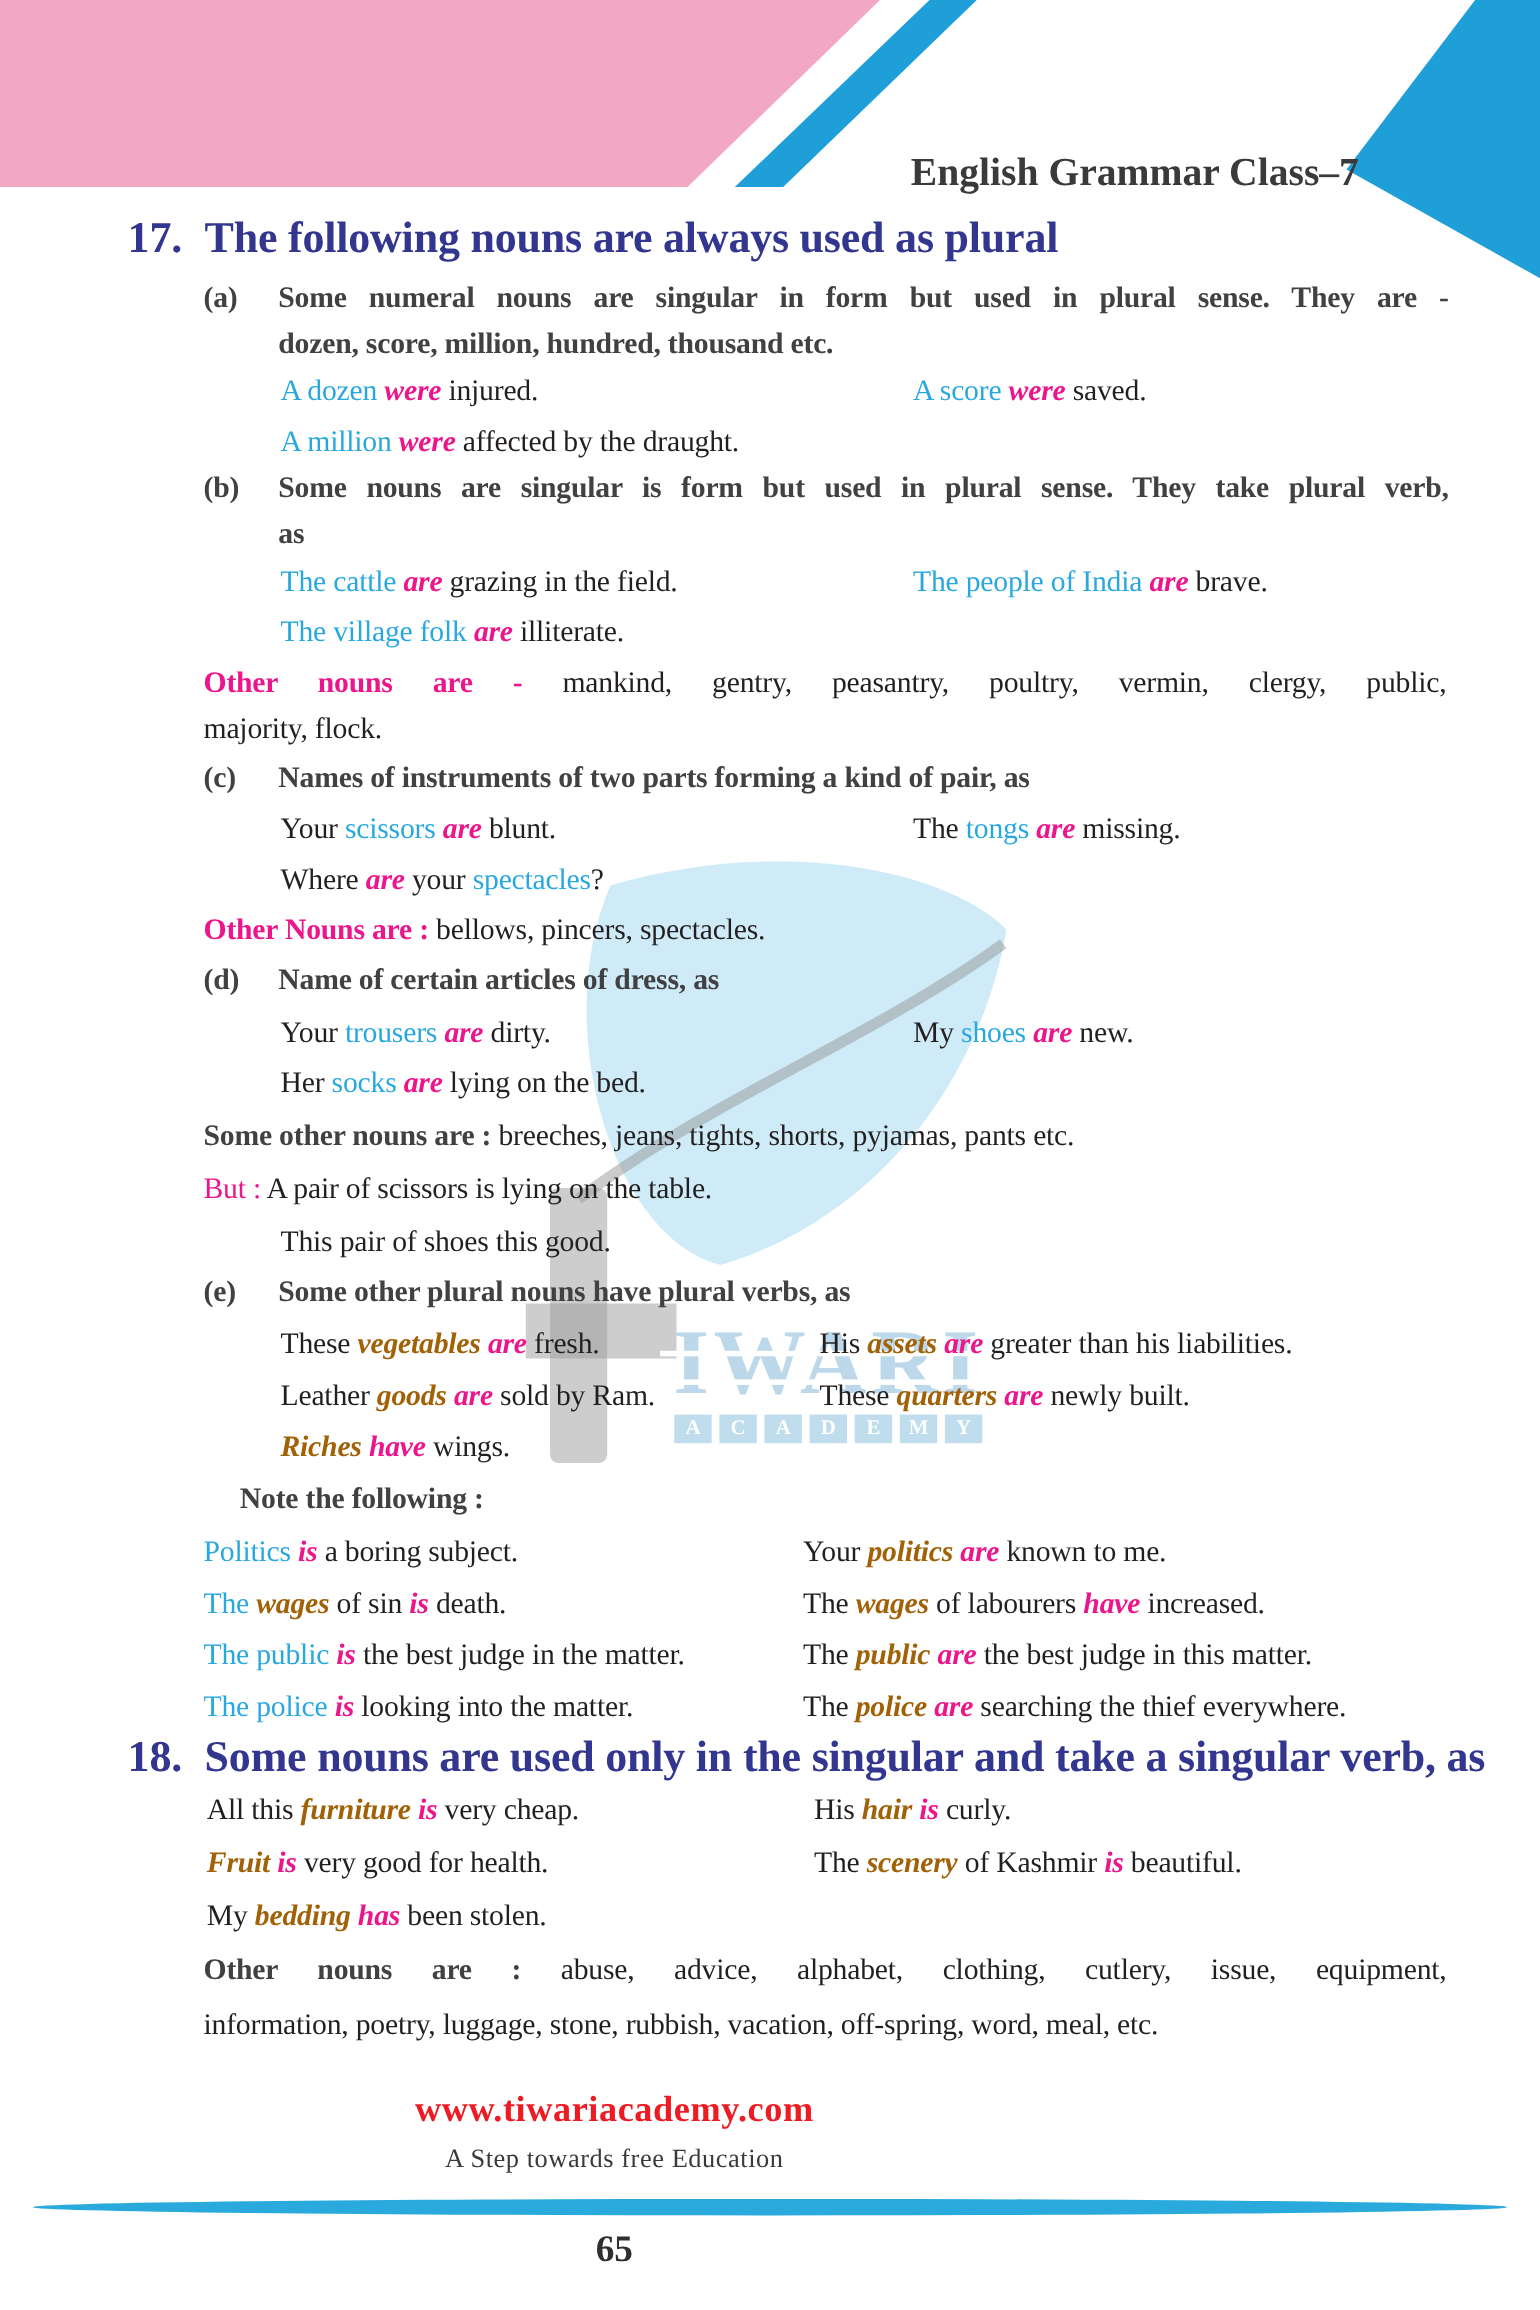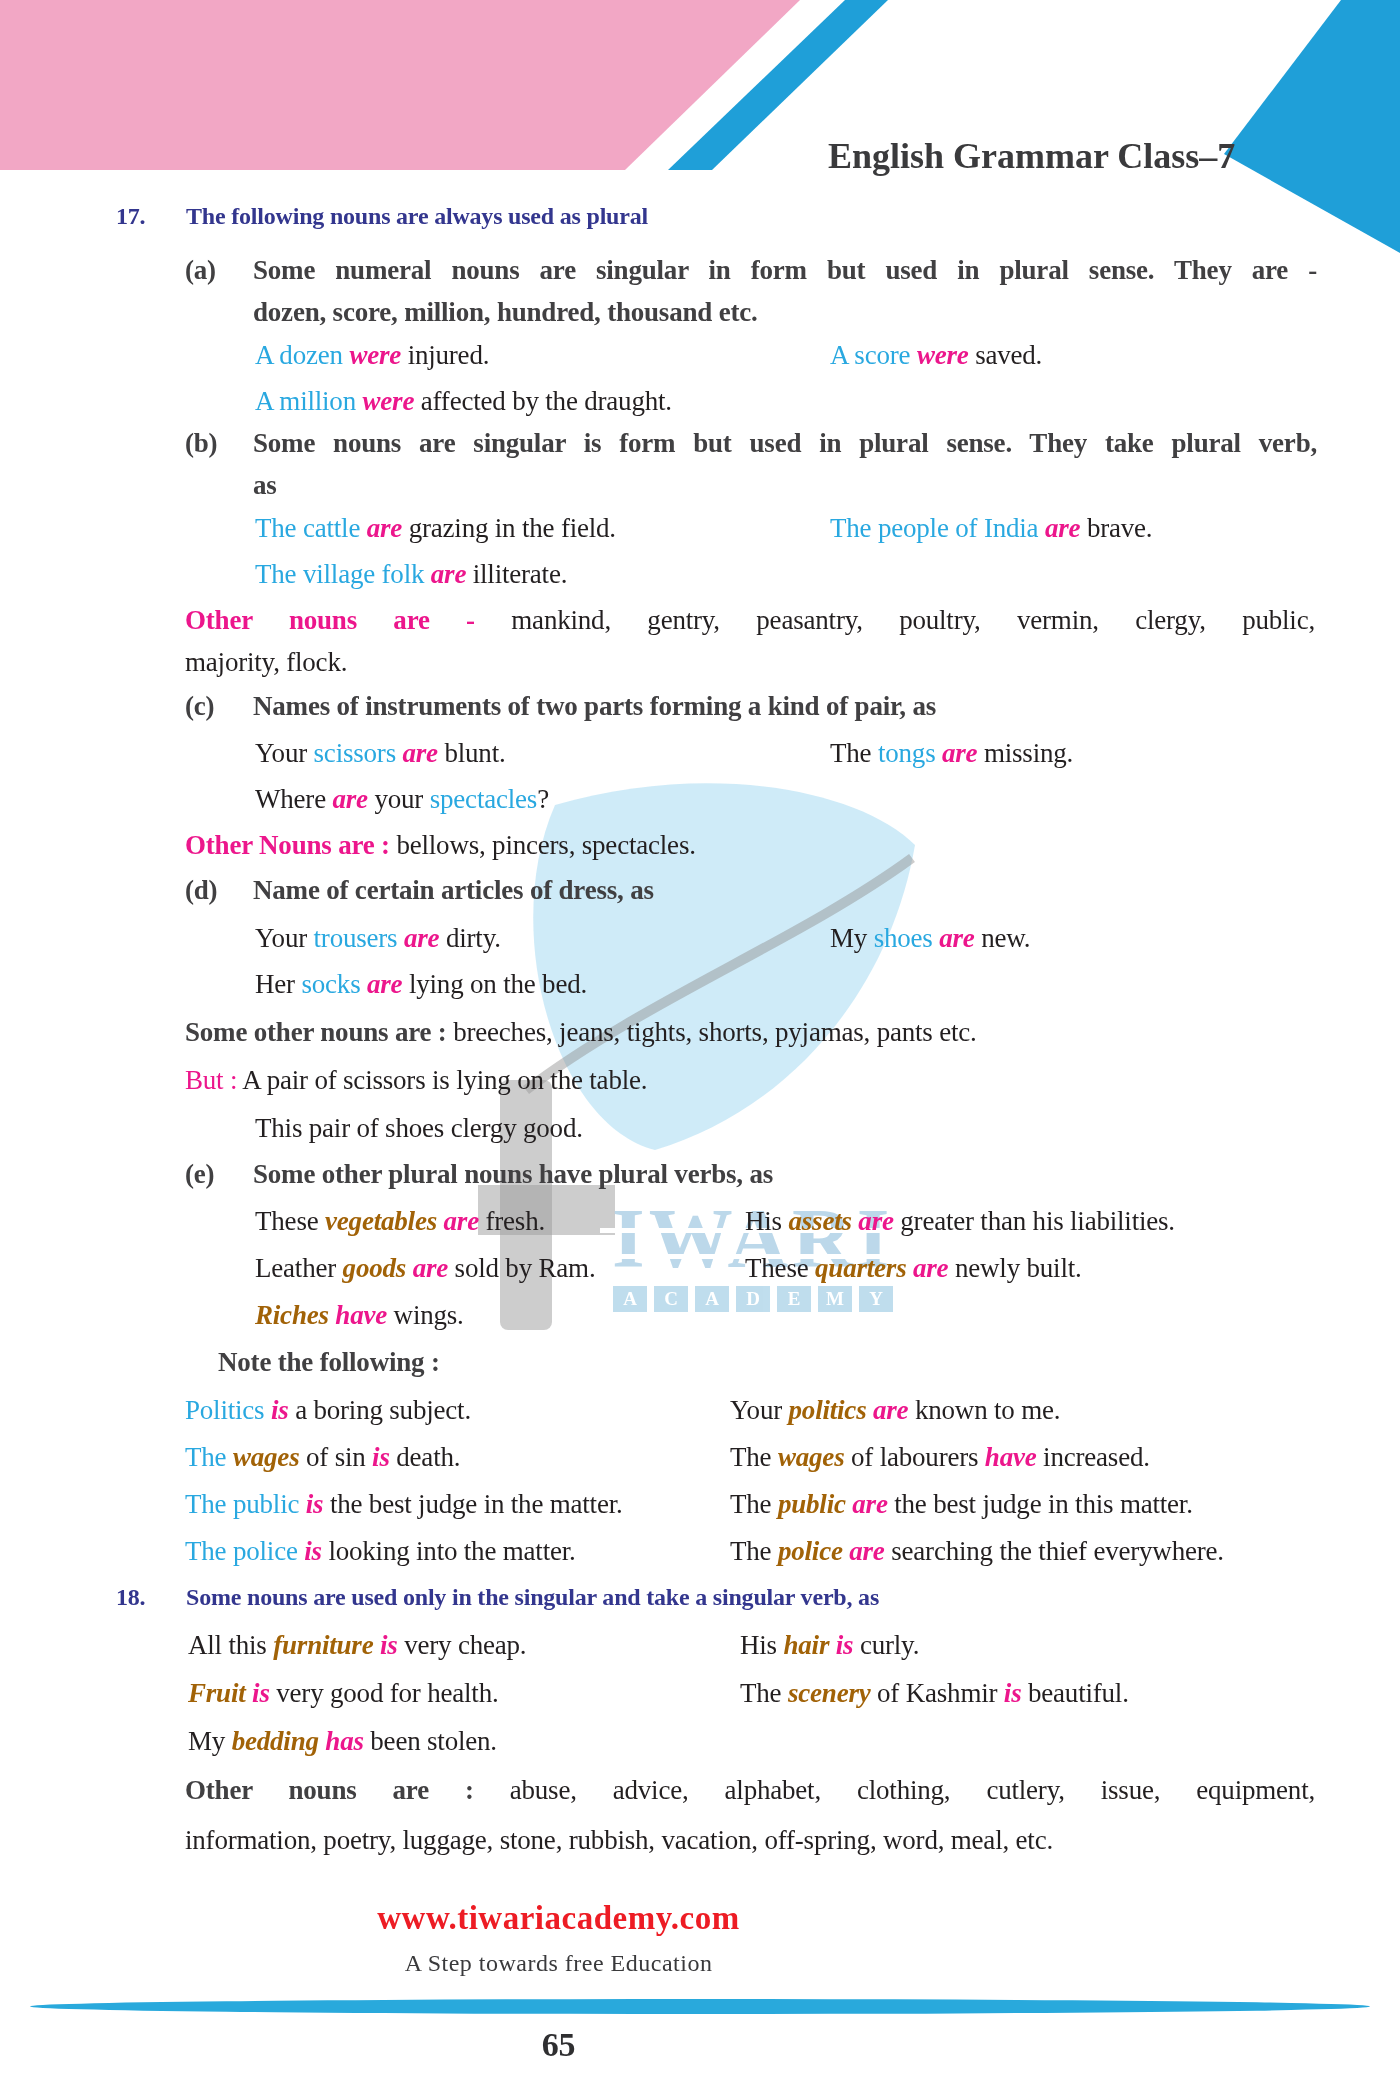--- a/index.html
+++ b/index.html
@@ -8,21 +8,21 @@
     font-family:"Liberation Serif","DejaVu Serif",serif;
   }
   
   .shape{position:absolute;left:0;top:0;width:1400px;height:2100px;pointer-events:none;}
   #band-pink{background:#f2a7c5;clip-path:polygon(0 0,800px 0,625px 170px,0 170px);z-index:2;}
   #band-blue{background:#1f9fd8;clip-path:polygon(845px 0,888px 0,712px 170px,668px 170px);z-index:2;}
   #corner-blue{background:#1f9fd8;clip-path:polygon(1341px 0,1400px 0,1400px 253px,1224px 154px);z-index:2;}
   
   .ln{position:absolute;font-size:27px;line-height:34px;white-space:nowrap;color:#231f20;z-index:3;letter-spacing:-0.2px;}
   .bold{font-weight:bold;color:#414042;}
-  .navy{font-weight:bold;color:#33368e;font-size:24px;}
+  .navy{font-weight:bold;color:#33368e;font-size:40px;}
   .jl{white-space:normal;text-align:justify;text-align-last:justify;}
   .title{font-size:36px;font-weight:bold;color:#3a3a3c;letter-spacing:0;}
   .center{left:0;width:1117px;text-align:center;}
   .website{font-size:33px;font-weight:bold;color:#ed1c24;letter-spacing:0.5px;}
   .tagline{font-size:24px;color:#3a3a3c;letter-spacing:0.5px;}
   .pagenum{font-size:34px;font-weight:bold;color:#2f2f31;}
   
   .r-k{color:#231f20;}
   .r-c{color:#29a8e0;}
   .r-ci{color:#a16207;font-weight:bold;font-style:italic;}
@@ -98,21 +98,21 @@
   <div class="ln" style="left:255px;top:782px;"><span class="r-k">Where </span><span class="r-p">are</span><span class="r-k"> your </span><span class="r-c">spectacles</span><span class="r-k">?</span></div>
   <div class="ln" style="left:185px;top:828px;"><span class="r-pb">Other Nouns are : </span><span class="r-k">bellows, pincers, spectacles.</span></div>
 
   <div class="ln bold" style="left:185px;top:873px;">(d)</div>
   <div class="ln" style="left:253px;top:873px;"><span class="r-b">Name of certain articles of dress, as</span></div>
   <div class="ln" style="left:255px;top:921px;"><span class="r-k">Your </span><span class="r-c">trousers </span><span class="r-p">are</span><span class="r-k"> dirty.</span></div>
   <div class="ln" style="left:830px;top:921px;"><span class="r-k">My </span><span class="r-c">shoes </span><span class="r-p">are</span><span class="r-k"> new.</span></div>
   <div class="ln" style="left:255px;top:967px;"><span class="r-k">Her </span><span class="r-c">socks </span><span class="r-p">are</span><span class="r-k"> lying on the bed.</span></div>
   <div class="ln" style="left:185px;top:1015px;"><span class="r-b">Some other nouns are : </span><span class="r-k">breeches, jeans, tights, shorts, pyjamas, pants etc.</span></div>
   <div class="ln" style="left:185px;top:1063px;"><span class="r-pr">But : </span><span class="r-k">A pair of scissors is lying on the table.</span></div>
-  <div class="ln" style="left:255px;top:1111px;"><span class="r-k">This pair of shoes clergy good.</span></div>
+  <div class="ln" style="left:255px;top:1111px;"><span class="r-k">This pair of shoes this good.</span></div>
 
   <div class="ln bold" style="left:185px;top:1157px;">(e)</div>
   <div class="ln" style="left:253px;top:1157px;"><span class="r-b">Some other plural nouns have plural verbs, as</span></div>
   <div class="ln" style="left:255px;top:1204px;"><span class="r-k">These </span><span class="r-ci">vegetables </span><span class="r-p">are</span><span class="r-k"> fresh.</span></div>
   <div class="ln" style="left:745px;top:1204px;"><span class="r-k">His </span><span class="r-ci">assets </span><span class="r-p">are</span><span class="r-k"> greater than his liabilities.</span></div>
   <div class="ln" style="left:255px;top:1251px;"><span class="r-k">Leather </span><span class="r-ci">goods </span><span class="r-p">are</span><span class="r-k"> sold by Ram.</span></div>
   <div class="ln" style="left:745px;top:1251px;"><span class="r-k">These </span><span class="r-ci">quarters </span><span class="r-p">are</span><span class="r-k"> newly built.</span></div>
   <div class="ln" style="left:255px;top:1298px;"><span class="r-ci">Riches </span><span class="r-p">have</span><span class="r-k"> wings.</span></div>
 
   <div class="ln bold" style="left:218px;top:1345px;">Note the following :</div>

